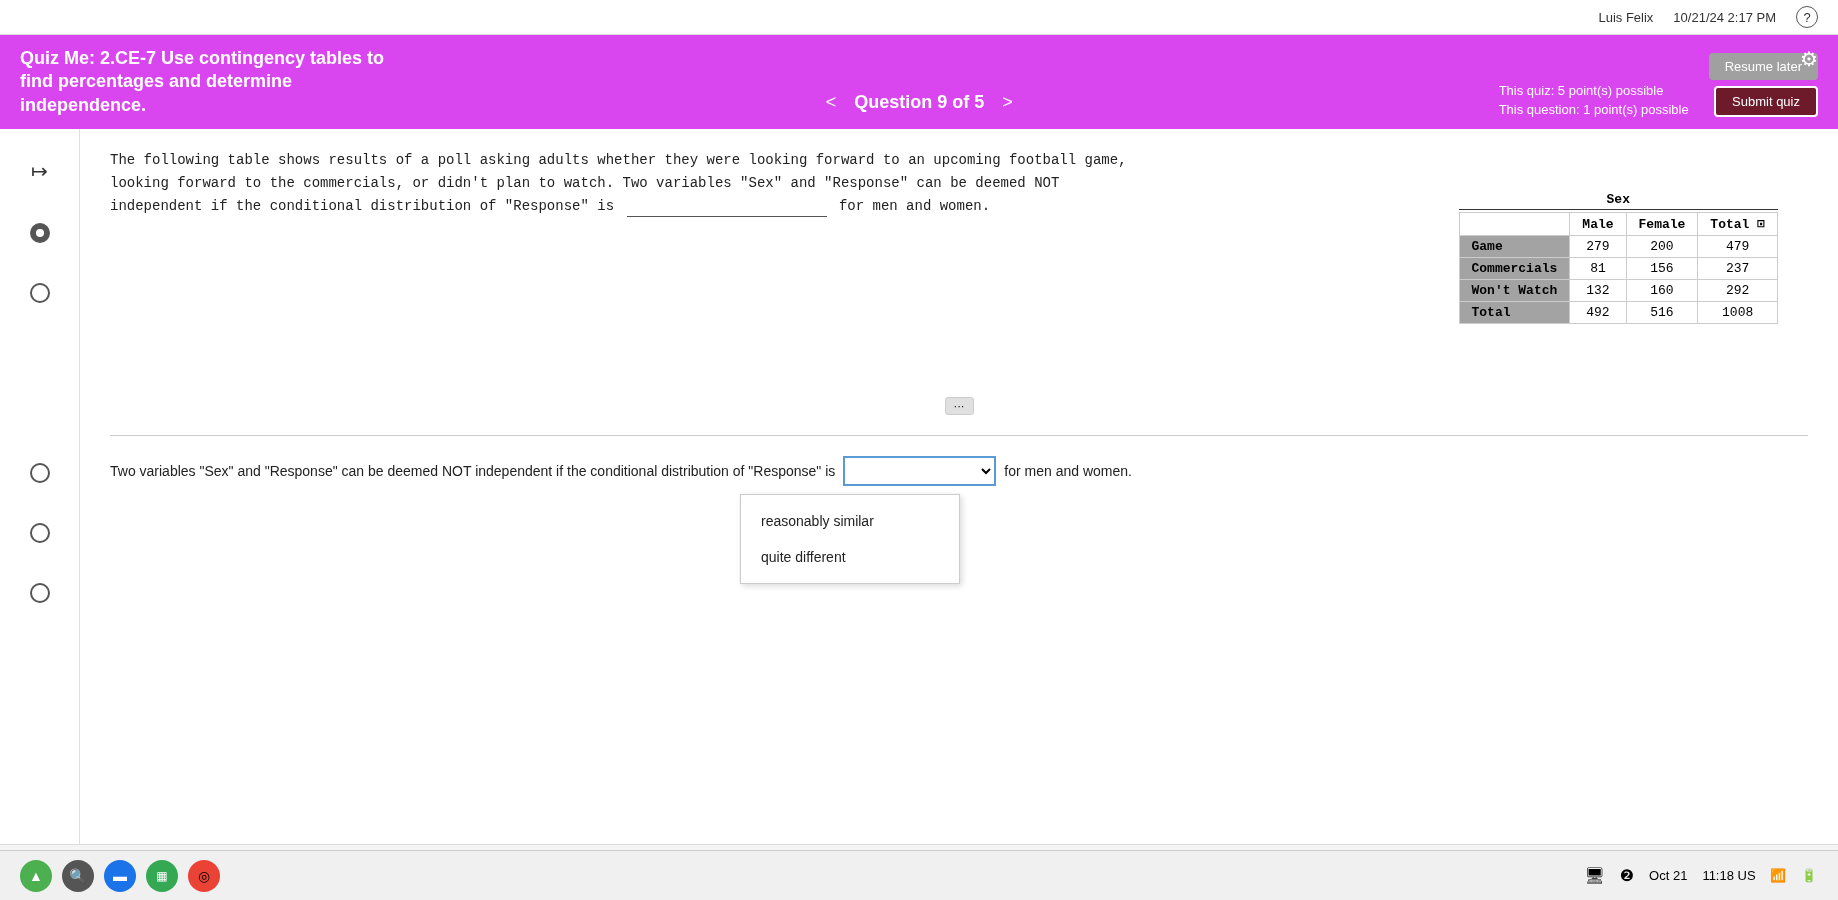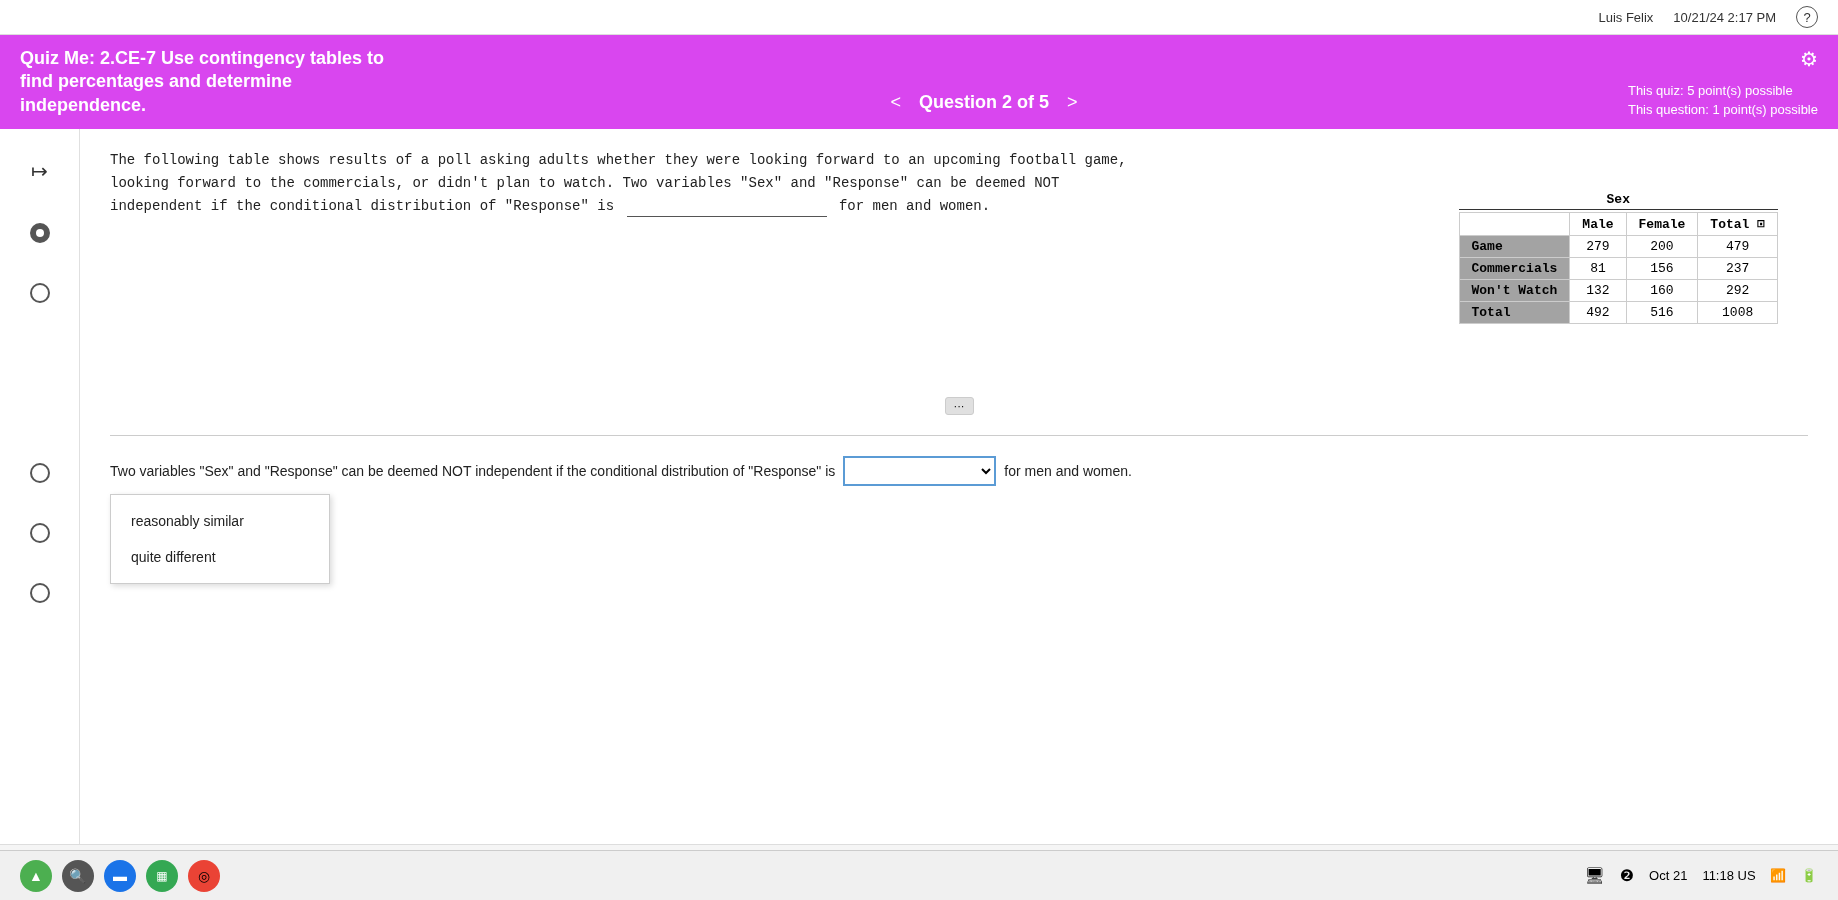--- a/index.html
+++ b/index.html
@@ -313,29 +313,33 @@
     <span>10/21/24 2:17 PM</span>
     <span style="width:22px;height:22px;border-radius:50%;border:1px solid #555;display:inline-flex;align-items:center;justify-content:center;font-size:13px;cursor:pointer;">?</span>
   </div>
 </div>
 
 <div class="header">
   <div class="header-title">Quiz Me: 2.CE-7 Use contingency tables to find percentages and determine independence.</div>
 
   <div class="header-nav">
     <button class="nav-arrow">&lt;</button>
-    <span class="question-label">Question 2 of 5</span>
+    <span class="question-label">Question 9 of 5</span>
     <button class="nav-arrow">&gt;</button>
   </div>
 
   <div class="header-right">
     <span>This quiz: 5 point(s) possible</span>
     <span>This question: 1 point(s) possible</span>
   </div>
 
+  <div class="header-buttons">
+    <button class="btn-resume">Resume later</button>
+    <button class="btn-submit">Submit quiz</button>
+  </div>
 
   <span class="gear-icon">⚙</span>
 </div>
 
 <div class="main-content">
 
   <div class="left-sidebar">
 
     <div style="margin-top:10px;">
       <span style="font-size:20px;color:#333;">↦</span>
@@ -414,21 +418,21 @@
         <span style="display:inline-block;position:relative;">
           <select class="dropdown-select" style="border:2px solid #5b9bd5;padding:4px 8px;font-size:14px;min-width:140px;cursor:pointer;background:#fff;">
             <option value=""></option>
             <option value="reasonably_similar">reasonably similar</option>
             <option value="quite_different">quite different</option>
           </select>
         </span>
         <span>for men and women.</span>
       </p>
 
-      <div style="margin-top: 8px; background:#fff; border:1px solid #ccc; box-shadow:2px 2px 6px rgba(0,0,0,0.15); width:220px; padding: 8px 0;">
+      <div style="margin-left: 630px; margin-top: 8px; background:#fff; border:1px solid #ccc; box-shadow:2px 2px 6px rgba(0,0,0,0.15); width:220px; padding: 8px 0;">
         <div class="dropdown-option">reasonably similar</div>
         <div class="dropdown-option">quite different</div>
       </div>
     </div>
 
   </div>
 </div>
 
 <div class="bottom-bar">
   <span class="statcrunch-label">Statcrunch</span>

